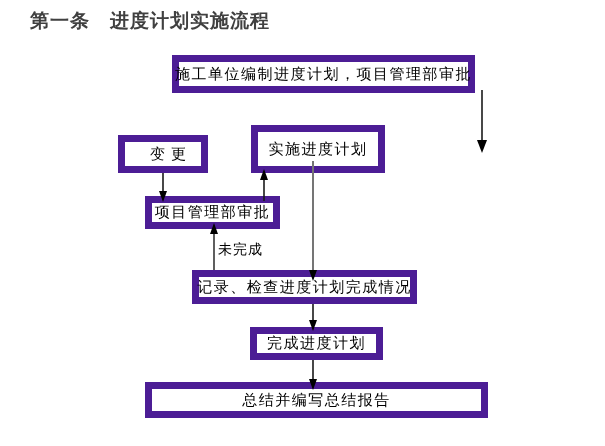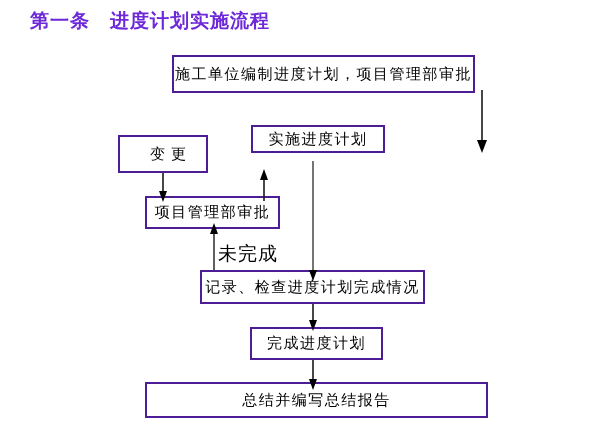--- a/index.html
+++ b/index.html
@@ -13,51 +13,51 @@
     font-family: "Liberation Serif", serif;
   }
   .doc-title {
     position: absolute;
     left: 30px;
     top: 8px;
     font-family: "Liberation Serif", serif;
     font-size: 19px;
     font-weight: bold;
     letter-spacing: 1px;
-    color: #6d28d9;
+    color: #404040;
     white-space: pre;
     z-index: 1;
   }
   .node {
     position: absolute;
-    border: 2px solid #4c1d95;
+    border: 7px solid #4c1d95;
     background: #ffffff;
     display: flex;
     align-items: center;
     justify-content: center;
     font-family: "Liberation Serif", serif;
     font-size: 15px;
     letter-spacing: 1.5px;
     color: #000000;
     white-space: nowrap;
     z-index: 1;
   }
   #node-compile  { left: 172px; top:  55px; width: 303px; height: 38px; }
   #node-change   { left: 118px; top: 135px; width:  90px; height: 38px; letter-spacing: 6px; padding-left: 16px; }
-  #node-implement{ left: 251px; top: 125px; width: 134px; height: 28px; }
+  #node-implement{ left: 251px; top: 125px; width: 134px; height: 48px; }
   #node-adjust   { left: 145px; top: 196px; width: 135px; height: 33px; }
-  #node-record   { left: 200px; top: 270px; width: 225px; height: 34px; }
+  #node-record   { left: 192px; top: 270px; width: 225px; height: 34px; }
   #node-complete { left: 250px; top: 327px; width: 133px; height: 33px; }
   #node-summary  { left: 145px; top: 382px; width: 343px; height: 36px; }
   .edge-label {
     position: absolute;
     left: 218px;
     top: 241px;
     font-family: "Liberation Sans", sans-serif;
-    font-size: 19px;
+    font-size: 14px;
     letter-spacing: 1px;
     color: #000000;
     background: #ffffff;
     z-index: 3;
     white-space: nowrap;
   }
   svg.connectors {
     position: absolute;
     left: 0;
     top: 0;

